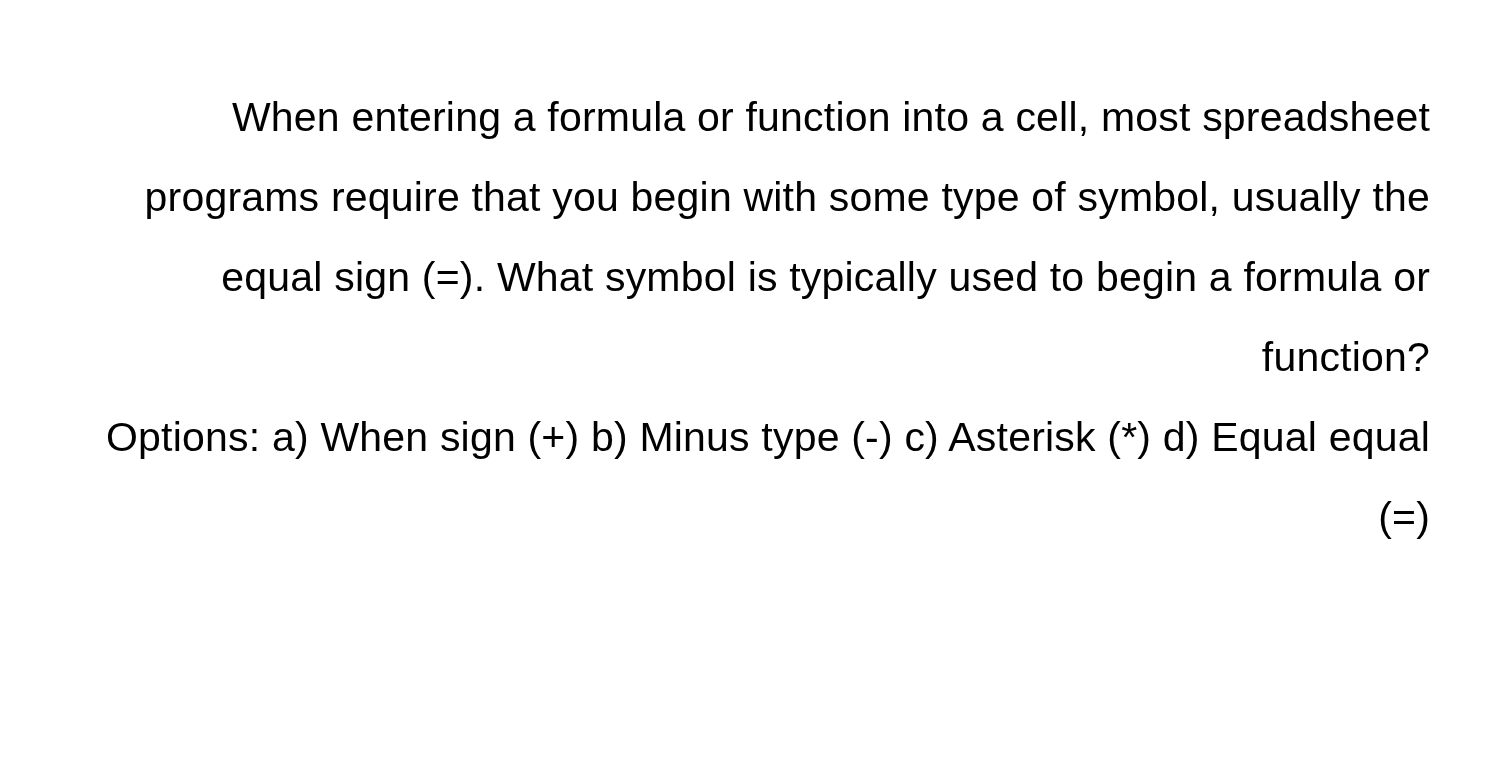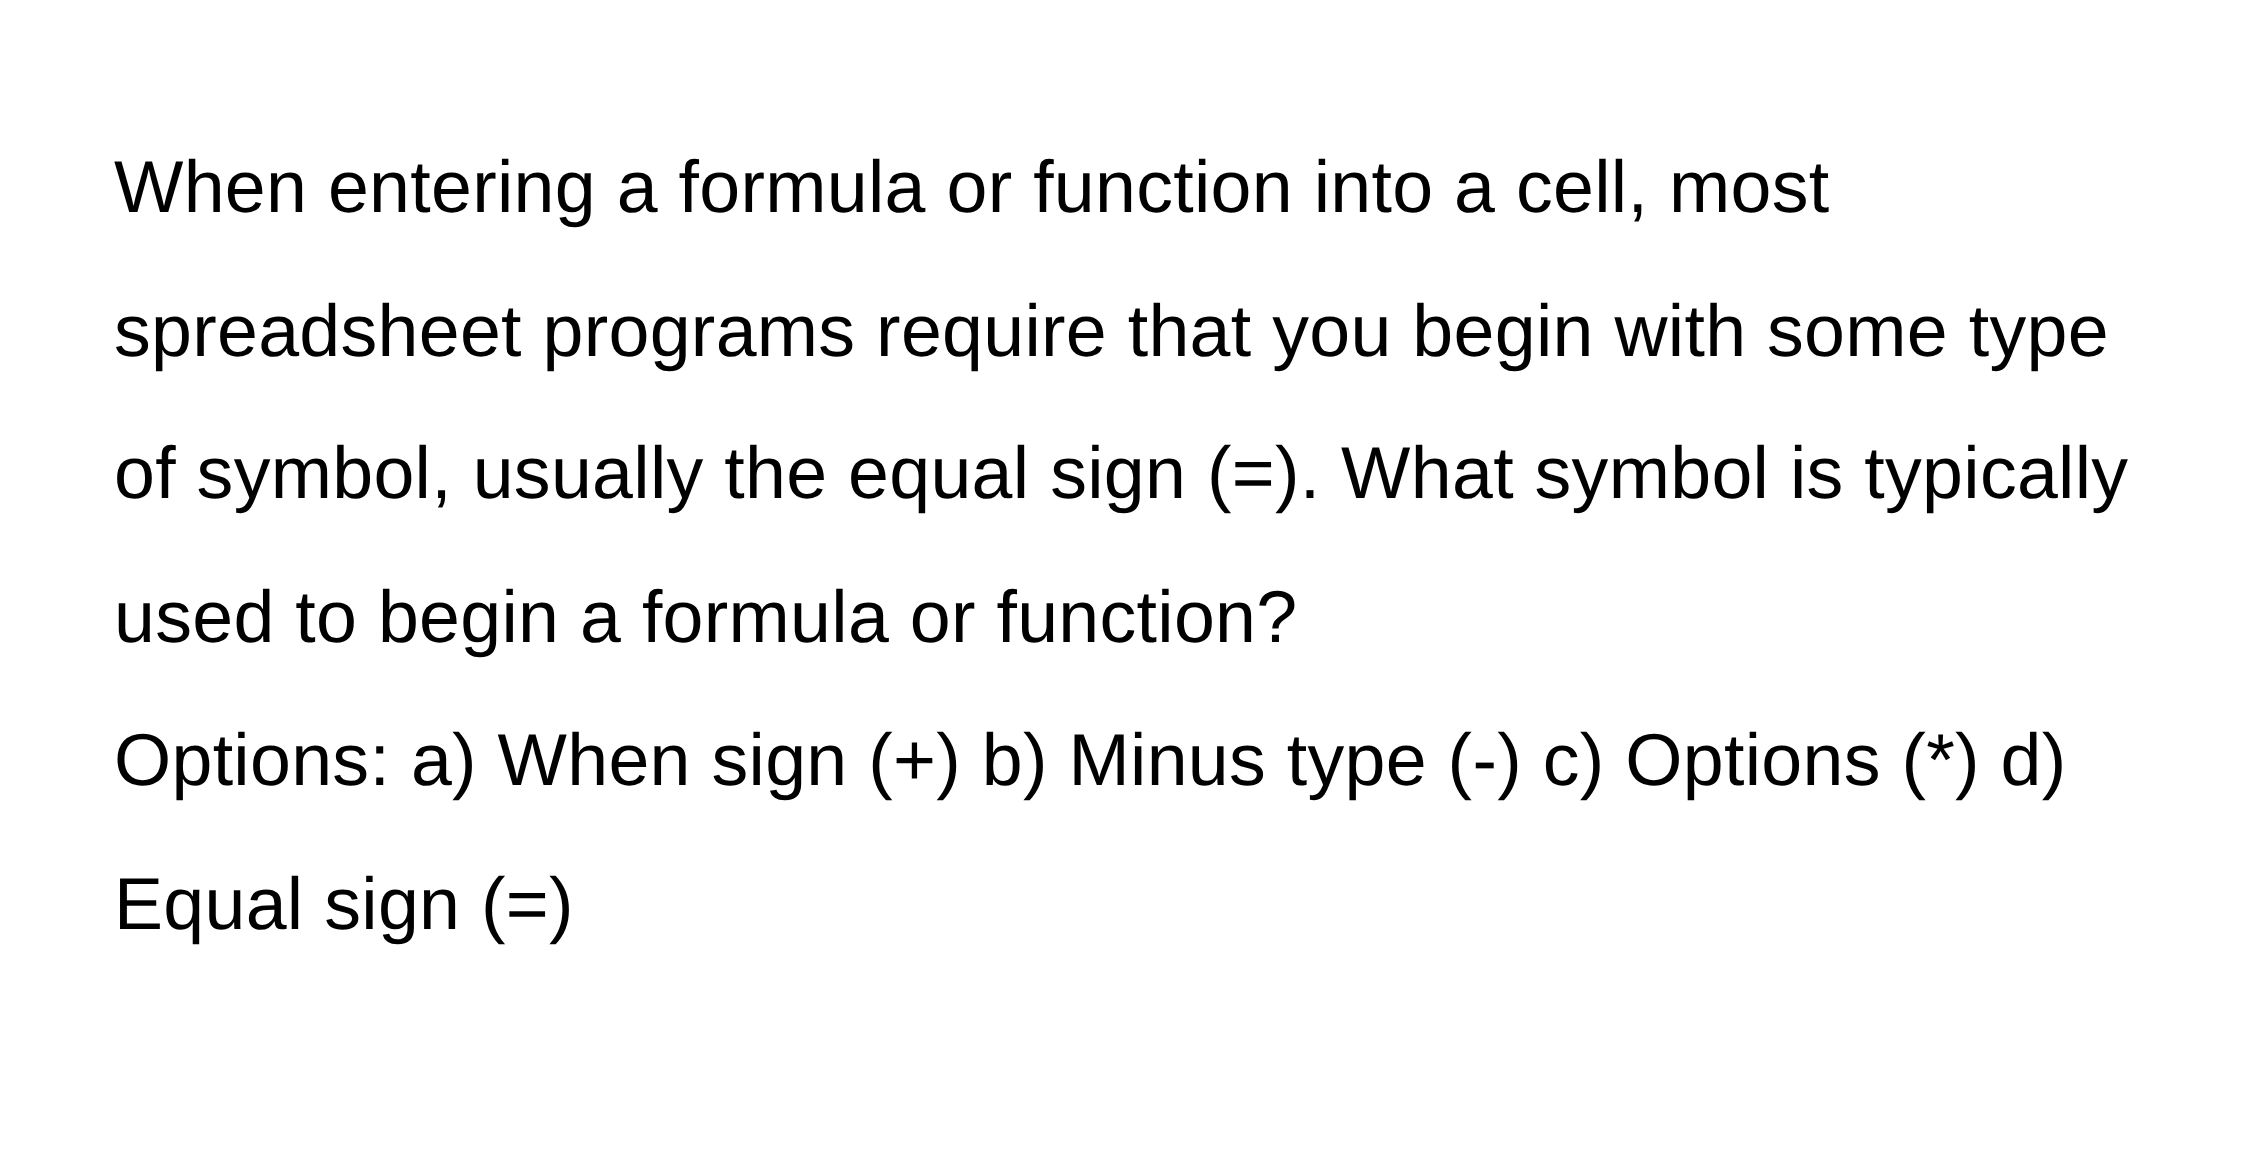--- a/index.html
+++ b/index.html
@@ -9,25 +9,26 @@
     }
     body {
       width: 1500px;
       height: 776px;
       background: #ffffff;
       font-family: -apple-system, BlinkMacSystemFont, 'Segoe UI', Helvetica, Arial, sans-serif;
       padding: 78px 70px 78px 76px;
       color: #000000;
     }
     .content {
-      font-size: 49px;
+      font-size: 41px;
       line-height: 1.95;
       letter-spacing: 0.2px;
+      text-align: right;
     }
   </style>
 </head>
 <body>
 
 <div class="content">
   <span>When entering a formula or function into a cell, most spreadsheet programs require that you begin with some type of symbol, usually the equal sign (=). What symbol is typically used to begin a formula or function?</span>
   <br>
-  <span><span>Options:</span> <span><span>a</span>) <span>When sign (+)</span></span> <span><span>b</span>) <span>Minus type (-)</span></span> <span><span>c</span>) <span>Options (*)</span></span> <span><span>d</span>) <span>Equal sign (=)</span></span></span>
+  <span><span>Options:</span> <span><span>a</span>) <span>When sign (+)</span></span> <span><span>b</span>) <span>Minus type (-)</span></span> <span><span>c</span>) <span>Asterisk (*)</span></span> <span><span>d</span>) <span>Equal equal (=)</span></span></span>
 </div>
 
 </body></html>

